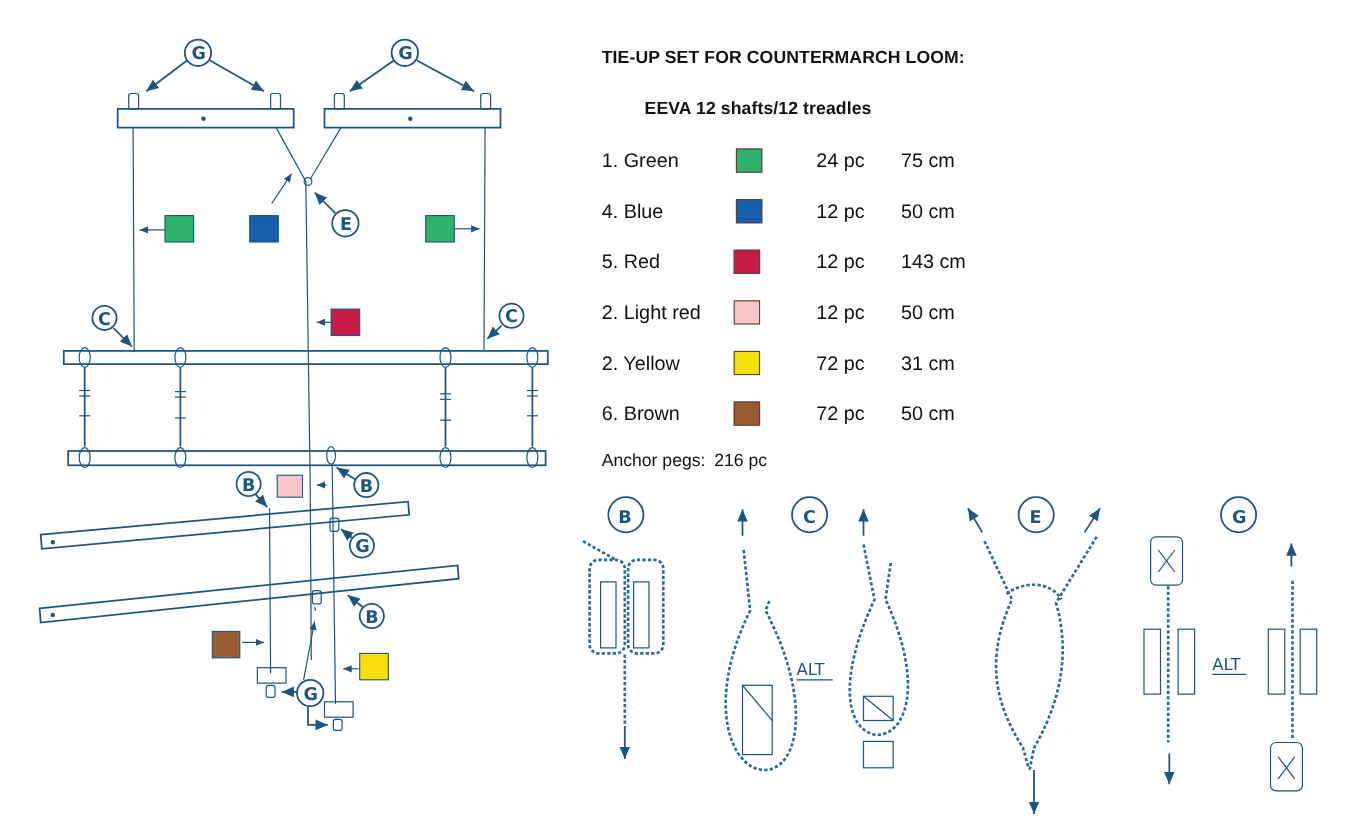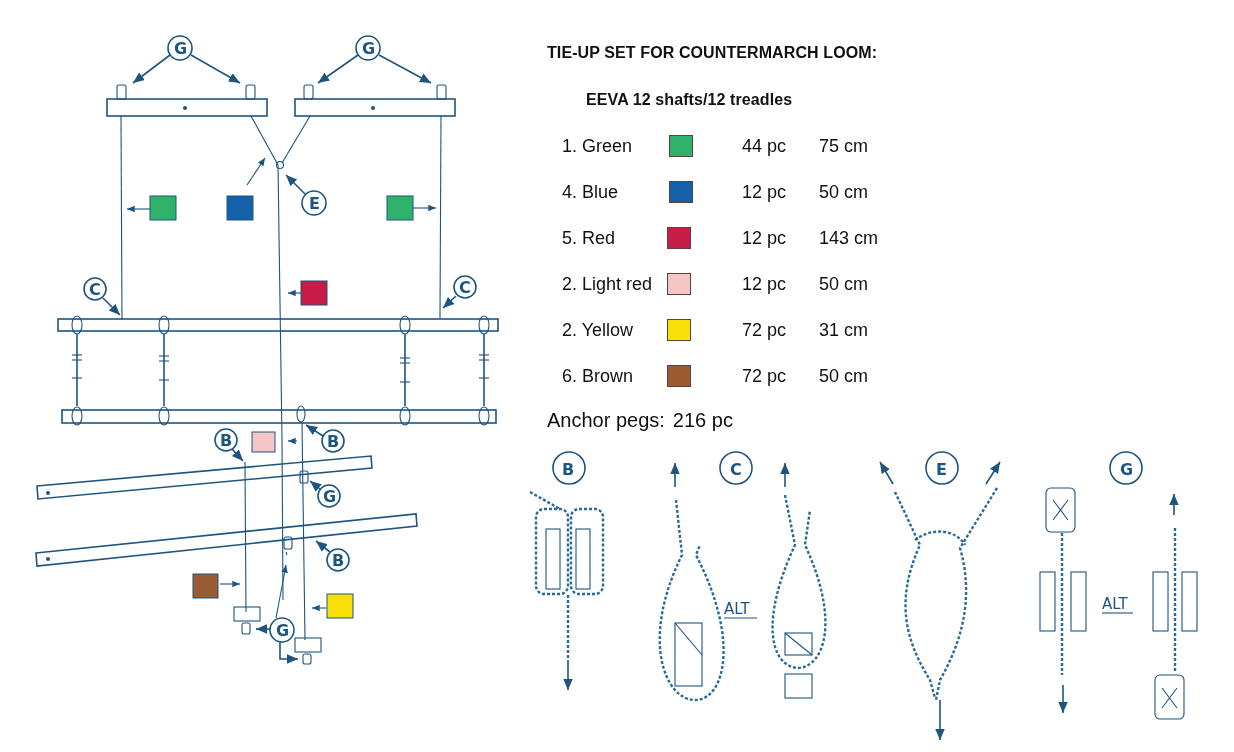--- a/index.html
+++ b/index.html
@@ -1,43 +1,43 @@
 <!DOCTYPE html>
 <html><head>
 <meta charset="utf-8">
 <style>
   html, body { margin: 0; padding: 0; background: #ffffff; }
   body { width: 1234px; height: 752px; position: relative; overflow: hidden; font-family: "Liberation Sans", sans-serif; color: #111; }
   .abs { position: absolute; }
   .title { font-weight: bold; font-size: 16px; letter-spacing: 0.1px; }
   .legend-row { position: absolute; left: 547px; height: 26px; font-size: 18px; line-height: 26px; }
-  .legend-row .lbl { position: absolute; left: 15px; white-space: nowrap; }
+  .legend-row .lbl { position: absolute; left: 0; white-space: nowrap; }
   .legend-row .sw { position: absolute; left: 122px; top: 2px; width: 24px; height: 22px; border: 1px solid #5a4040; box-sizing: border-box; }
   .legend-row .pc { position: absolute; left: 195px; white-space: nowrap; }
   .legend-row .len { position: absolute; left: 272px; white-space: nowrap; }
-  .anchor { position: absolute; left: 547px; top: 407px; font-size: 20px; line-height: 26px; white-space: nowrap; }
+  .anchor { position: absolute; left: 547px; top: 407px; font-size: 16px; line-height: 26px; white-space: nowrap; }
   .anchor .v { margin-left: 8px; }
   svg { position: absolute; left: 0; top: 0; }
   .ln { stroke: #1d5580; stroke-width: 1.6; fill: none; }
   .lnt { stroke: #1d5580; stroke-width: 1.1; fill: none; }
   .rope { stroke: #2a6a9a; stroke-width: 2.4; fill: none; stroke-dasharray: 3 2; }
   .circ-lbl { font-family: "DejaVu Sans", sans-serif; font-size: 16px; font-weight: bold; fill: #1d5580; }
   .alt { font-family: "DejaVu Sans", sans-serif; font-size: 15px; fill: #1d5580; }
 </style>
 </head>
 <body>
 
 <div class="abs title" style="left:547px; top:44px;">TIE-UP SET FOR COUNTERMARCH LOOM:</div>
 <div class="abs title" style="left:547px; top:91px;margin-left:39px;">EEVA 12 shafts/12 treadles</div>
 
 <div>
   <div class="legend-row" style="top:133px;">
     <span class="lbl">1. Green</span>
     <span class="sw" style="left:122px; background:#2fb36a;"></span>
-    <span class="pc">44 pc</span>
+    <span class="pc">24 pc</span>
     <span class="len">75 cm</span>
   </div>
   <div class="legend-row" style="top:179px;">
     <span class="lbl">4. Blue</span>
     <span class="sw" style="left:122px; background:#1560a8;"></span>
     <span class="pc">12 pc</span>
     <span class="len">50 cm</span>
   </div>
   <div class="legend-row" style="top:225px;">
     <span class="lbl">5. Red</span>

